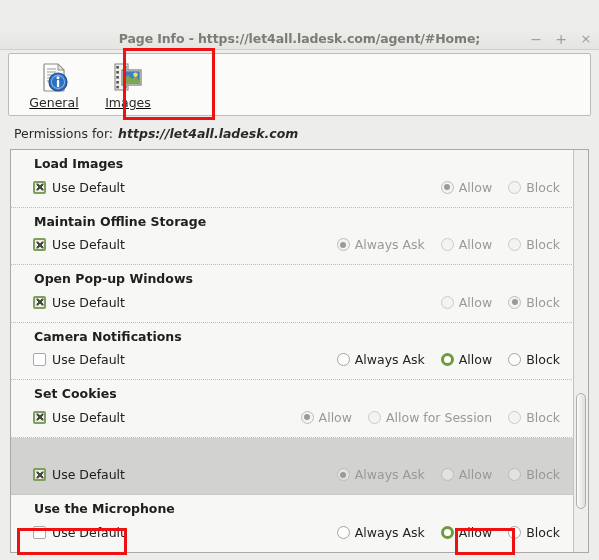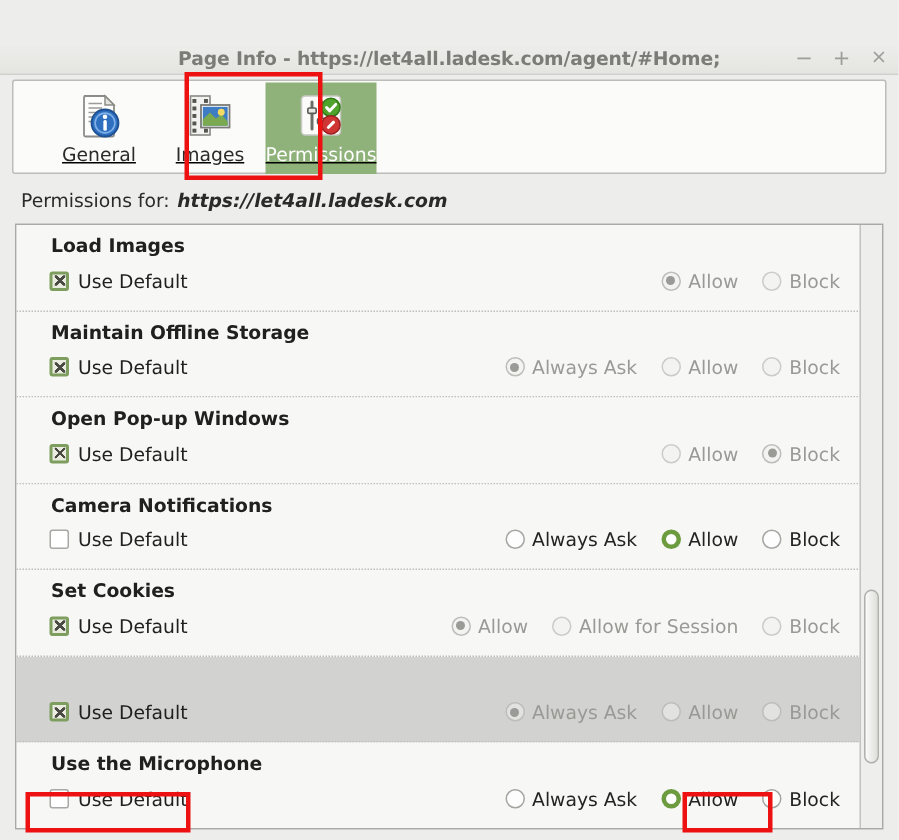--- a/index.html
+++ b/index.html
@@ -52,21 +52,21 @@
   
   .toolbar {
     position: absolute; left: 8px; top: 25px;
     width: 583px; height: 63px;
     background: #fbfbfa;
     border: 1px solid #bcbcb8;
     border-radius: 2px;
     box-sizing: border-box;
   }
   .tabstrip {
-    position: absolute; left: 20px; top: 1px;
+    position: absolute; left: 8px; top: 1px;
     height: 51px;
     display: flex; align-items: flex-start; text-decoration: underline;
   }
   .tab {
     width: 74px; height: 61px;
     display: flex; flex-direction: column;
     align-items: center; justify-content: flex-start;
     padding-top: 5px;
     box-sizing: border-box;
     cursor: default;
@@ -292,36 +292,20 @@
                 <rect x="13" y="21" width="2.6" height="2.6"></rect>
                 <rect x="13" y="25.8" width="2.6" height="2.6"></rect>
               </g>
               <rect x="11" y="10" width="19" height="15" fill="#ffffff" stroke="#7a7a76" stroke-width="1.2"></rect>
               <rect x="12.2" y="11.2" width="16.6" height="12.6" fill="#3e7cc4"></rect>
               <path d="M12.2 19.5 L17 15 L21 19 L24.5 16 L28.8 21 v2.8 H12.2 z" fill="#7aa94f"></path>
               <circle cx="24.5" cy="14.8" r="2.3" fill="#f5d960"></circle>
             </svg></span>
           <span class="lbl">Images</span>
         </div>
-        <div class="tab selected">
-          <span class="icon"><svg width="34" height="34" viewBox="0 0 34 34">
-              <rect x="4" y="4" width="26" height="26" rx="2.5" fill="#fbfbfa" stroke="#c8c8c4" stroke-width="1"></rect>
-              <g stroke="#6e6e68" stroke-width="2" stroke-linecap="round">
-                <line x1="11" y1="8" x2="11" y2="26"></line>
-                <line x1="17.5" y1="8" x2="17.5" y2="26"></line>
-              </g>
-              <rect x="8.2" y="12" width="5.6" height="3.6" rx="1" fill="#e8e8e4" stroke="#5d5d57" stroke-width="1.1"></rect>
-              <rect x="14.7" y="19" width="5.6" height="3.6" rx="1" fill="#e8e8e4" stroke="#5d5d57" stroke-width="1.1"></rect>
-              <circle cx="23.6" cy="11.6" r="6.1" fill="#4fa22c" stroke="#2f7a14" stroke-width="1"></circle>
-              <path d="M20.7 11.7 l2.1 2.2 l4 -4.3" fill="none" stroke="#ffffff" stroke-width="2" stroke-linecap="round" stroke-linejoin="round"></path>
-              <circle cx="23.6" cy="23.2" r="6.1" fill="#cf3535" stroke="#9e1f1f" stroke-width="1"></circle>
-              <rect x="20.2" y="22.2" width="6.8" height="2.1" rx="0.9" fill="#ffffff" transform="rotate(-45 23.6 23.2)"></rect>
-            </svg></span>
-          <span class="lbl">Permissions</span>
-        </div>
       </div>
   </div>
 
   <div class="permfor">
     <span>Permissions for:</span><span class="u">https://let4all.ladesk.com</span>
   </div>
 
   <div class="listframe">
     <div class="listinner" id="listinner">
         <div class="prow disabled">

